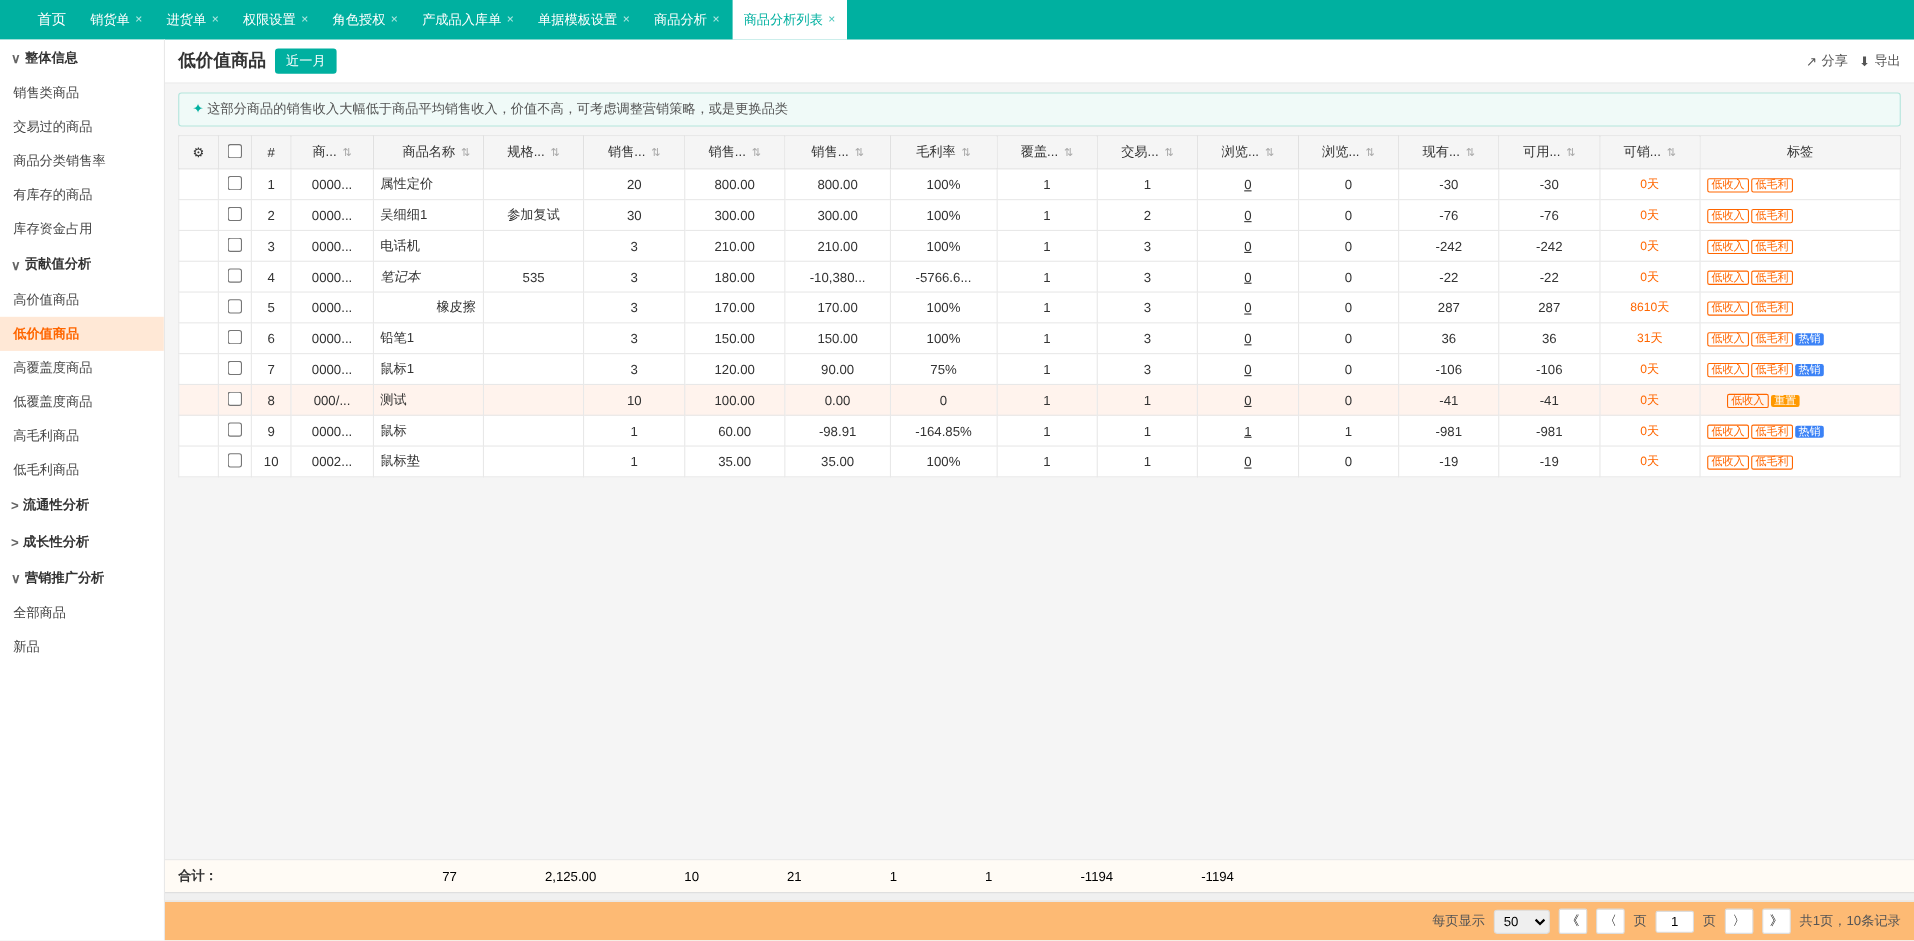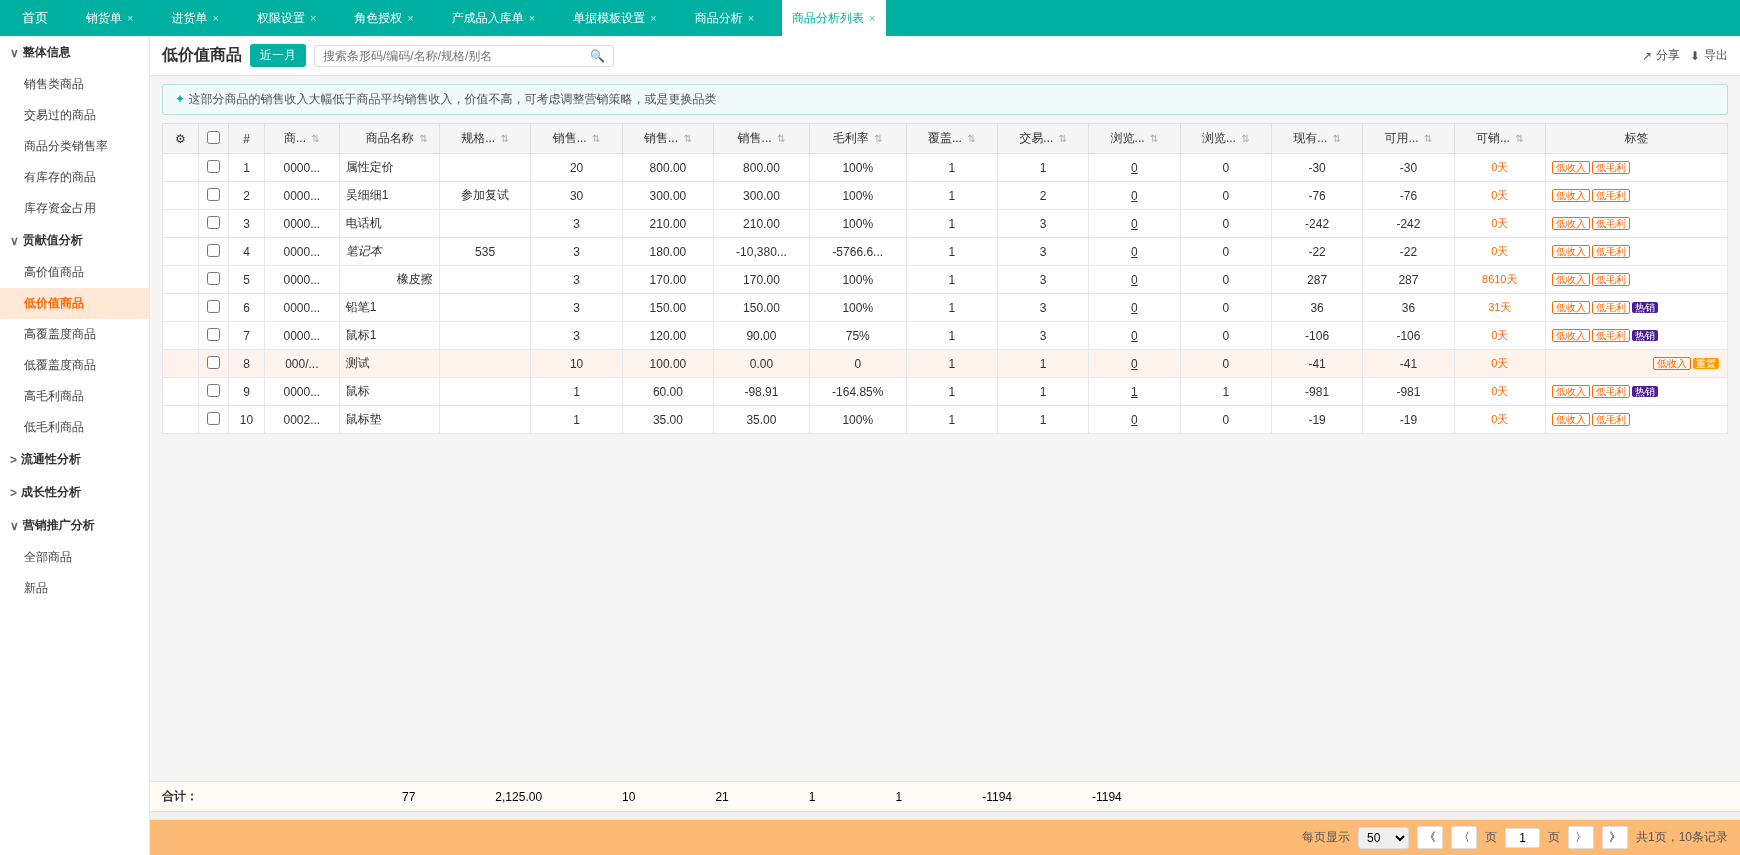--- a/index.html
+++ b/index.html
@@ -4,22 +4,22 @@
   <style>
     * { box-sizing: border-box; margin: 0; padding: 0; font-family: 'Microsoft YaHei', Arial, sans-serif; font-size: 12px; }
     body { background: #f5f5f5; overflow: hidden; width: 1740px; height: 855px; }
 
     
     .top-nav {
       display: flex;
       align-items: center;
       background: #00b0a0;
       height: 36px;
-      padding: 0 12px;
-      gap: 18px;
+      padding: 0 24px;
+      gap: 2px;
     }
     .nav-item {
       color: #fff;
       padding: 0 10px;
       height: 36px;
       display: flex;
       align-items: center;
       cursor: pointer;
       font-size: 13px;
       white-space: nowrap;
@@ -41,21 +41,21 @@
     .sidebar-group-header {
       display: flex;
       align-items: center;
       padding: 8px 10px;
       font-weight: bold;
       color: #333;
       cursor: pointer;
     }
     .sidebar-group-header .arrow { margin-right: 4px; color: #666; }
     .sidebar-item {
-      padding: 7px 10px 7px 24px;
+      padding: 7px 10px 7px 12px;
       color: #444;
       cursor: pointer;
     }
     .sidebar-item.active { background: #ffe8d6; color: #ff6600; font-weight: bold; }
 
     
     .content-area {
       flex: 1;
       display: flex;
       flex-direction: column;
@@ -152,21 +152,21 @@
     }
     td {
       border: 1px solid #e8e8e8;
       padding: 5px 6px;
       text-align: center;
       color: #333;
       white-space: nowrap;
     }
     tr.highlighted td { background: #fff3ed; }
     .tag-orange { color: #ff6600; font-size: 11px; }
-    .tag-hot { background: #4c1d95; color: #fff; border-radius: 2px; padding: 0 3px; font-size: 10px; }
+    .tag-hot { background: #3b82f6; color: #fff; border-radius: 2px; padding: 0 3px; font-size: 10px; }
     .tag-badge { border: 1px solid #ff6600; color: #ff6600; border-radius: 2px; padding: 0 3px; font-size: 10px; margin-right: 2px; }
     .underline-link { text-decoration: underline; color: #333; cursor: pointer; }
     th .sort-icon { color: #aaa; margin-left: 2px; font-size: 10px; }
 
     
     .table-footer {
       background: #fffbf5;
       border-top: 1px solid #e8e8e8;
       padding: 6px 12px;
       display: flex;
@@ -289,24 +289,20 @@
     </div>
     <div class="sidebar-item">全部商品</div>
     <div class="sidebar-item">新品</div>
   </div>
 
   <div class="content-area">
 
     <div class="header-bar">
       <span class="page-title">低价值商品</span>
       <button class="filter-btn">近一月</button>
-      <div class="search-box">
-        <input type="text" placeholder="搜索条形码/编码/名称/规格/别名" style="">
-        <span style="color:#00b0a0;">🔍</span>
-      </div>
       <div class="header-right">
         <div class="action-btn">
           <span>↗</span>
           <span>分享</span>
         </div>
         <div class="action-btn">
           <span>⬇</span>
           <span>导出</span>
         </div>
       </div>
@@ -539,21 +535,21 @@
               <td>100.00</td>
               <td>0.00</td>
               <td>0</td>
               <td>1</td>
               <td>1</td>
               <td><span class="underline-link">0</span></td>
               <td>0</td>
               <td>-41</td>
               <td>-41</td>
               <td><span class="tag-orange">0天</span></td>
-              <td style="text-align: right; padding-left: 24px;"><span class="tag-badge" style="margin-right: 2px;">低收入</span><span class="tag-hot" style="background: rgb(255, 153, 0); margin-right: 2px;">重置</span></td>
+              <td style="text-align: left; padding-left: 24px;"><span class="tag-badge" style="margin-right: 2px;">低收入</span><span class="tag-hot" style="background: rgb(255, 153, 0); margin-right: 2px;">重置</span></td>
             </tr>
             <tr>
               <td></td>
               <td><input type="checkbox" style=""></td>
               <td>9</td>
               <td>0000...</td>
               <td style="text-align: left;">鼠标</td>
               <td></td>
               <td>1</td>
               <td>60.00</td>

